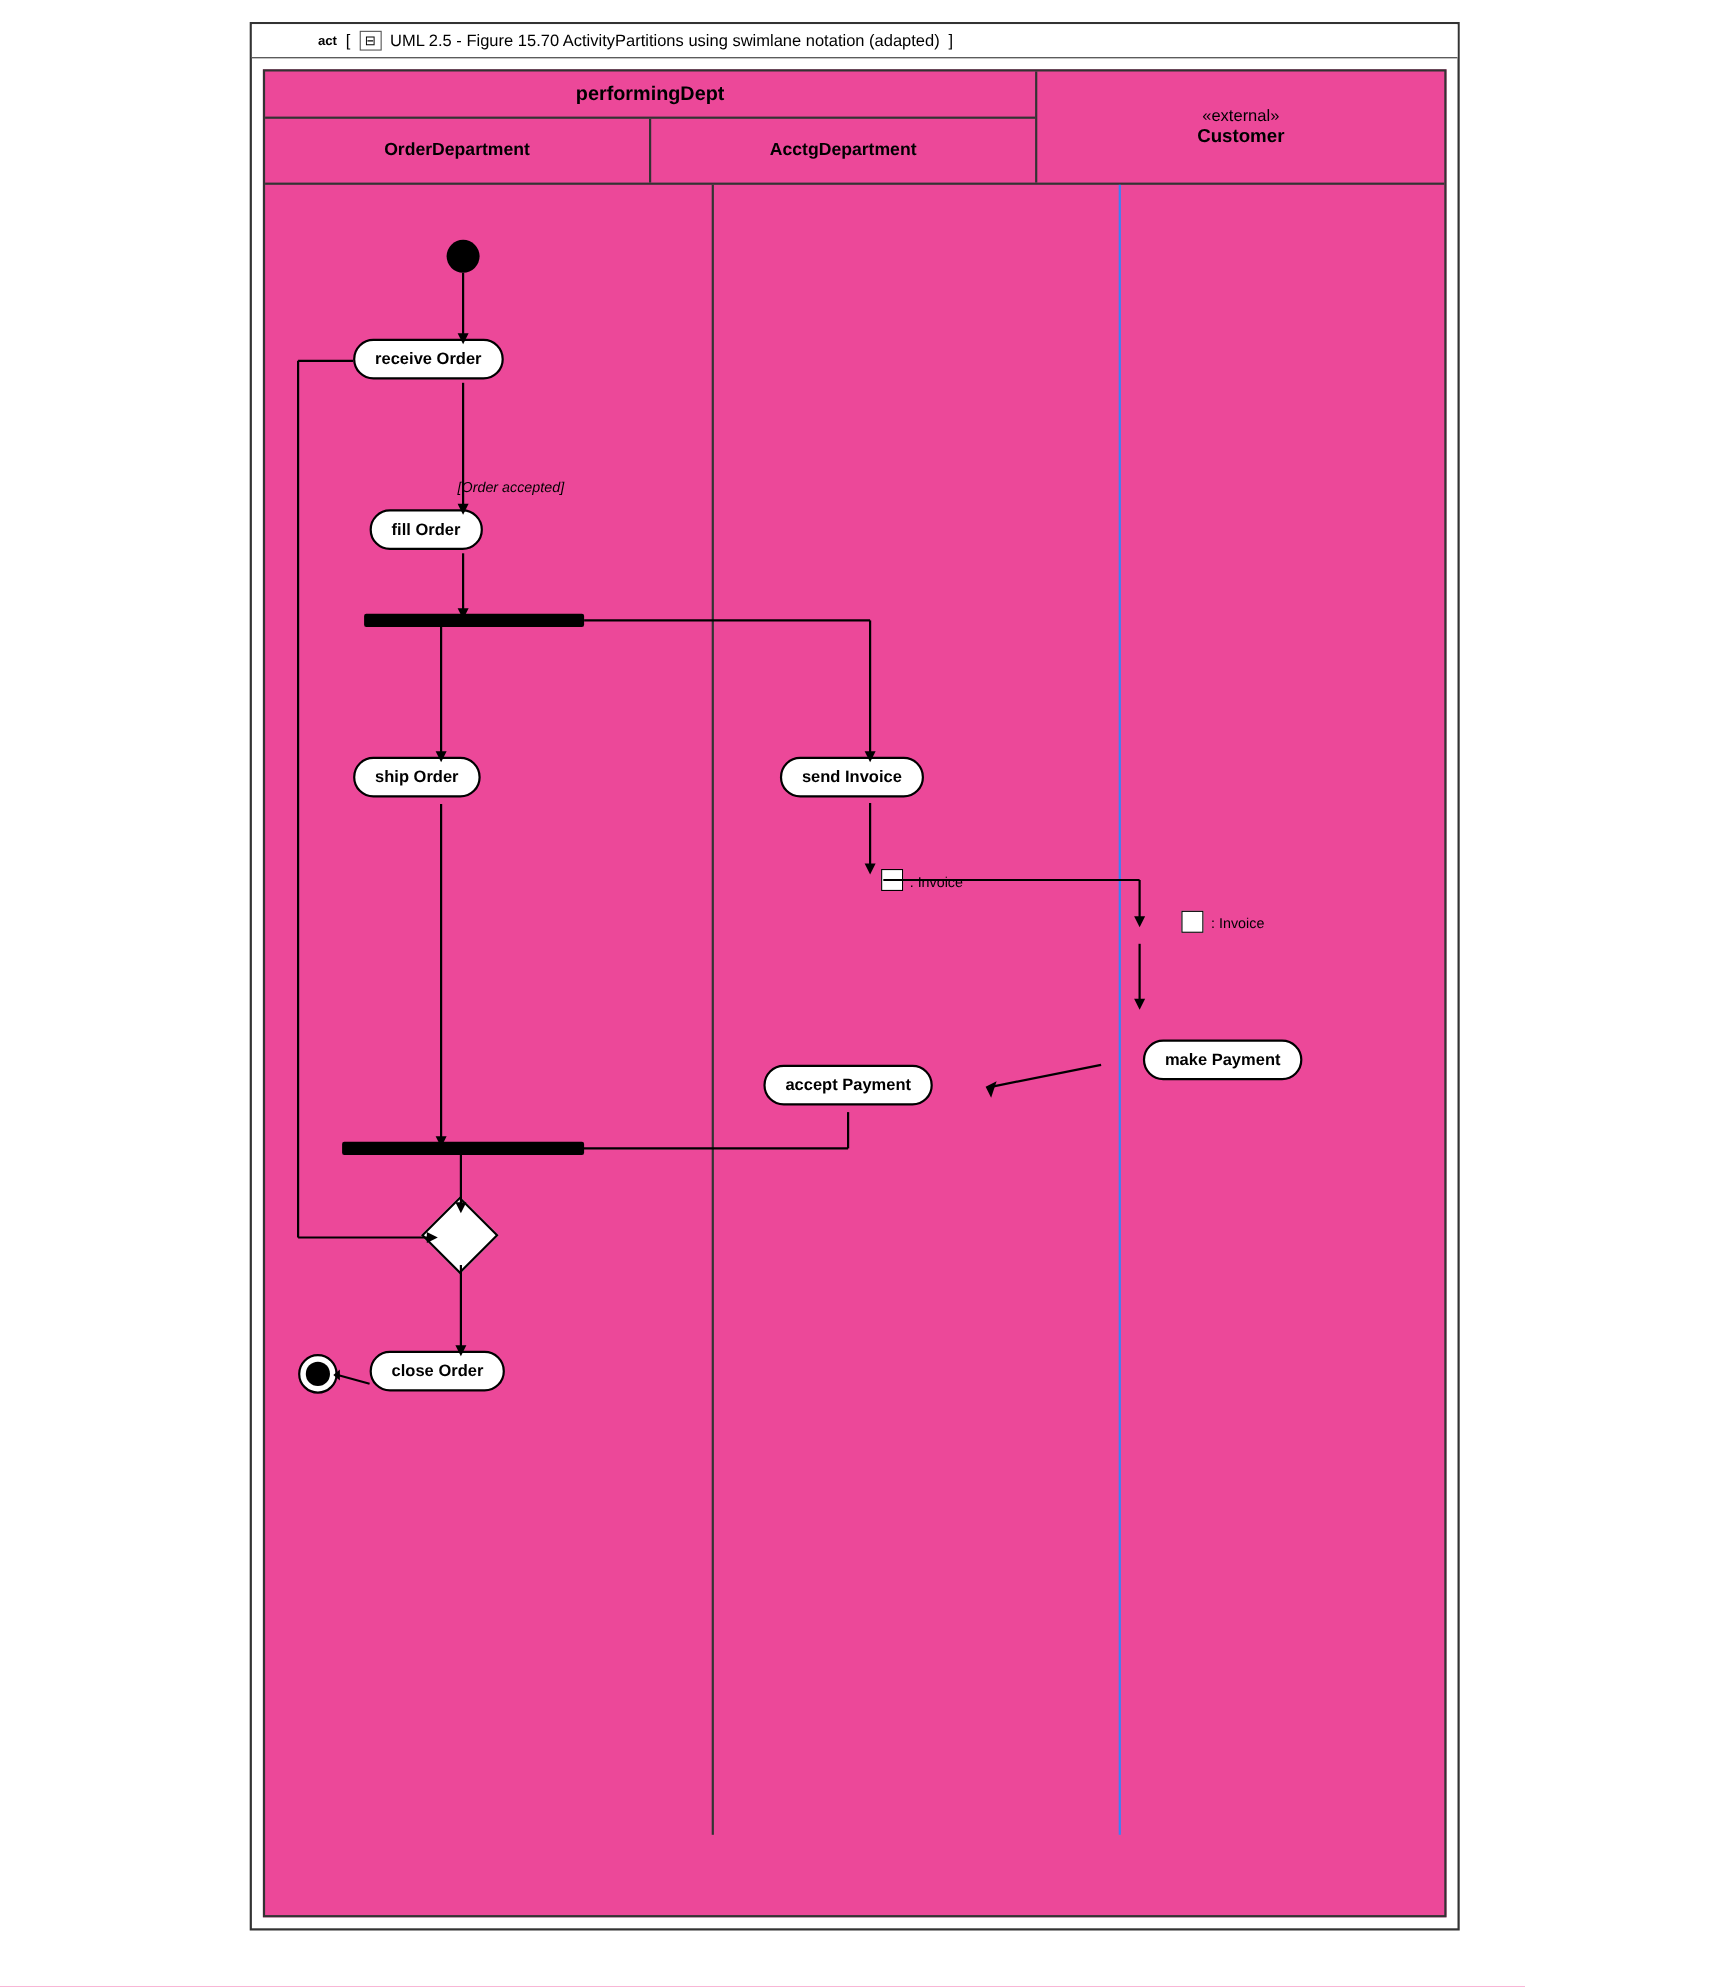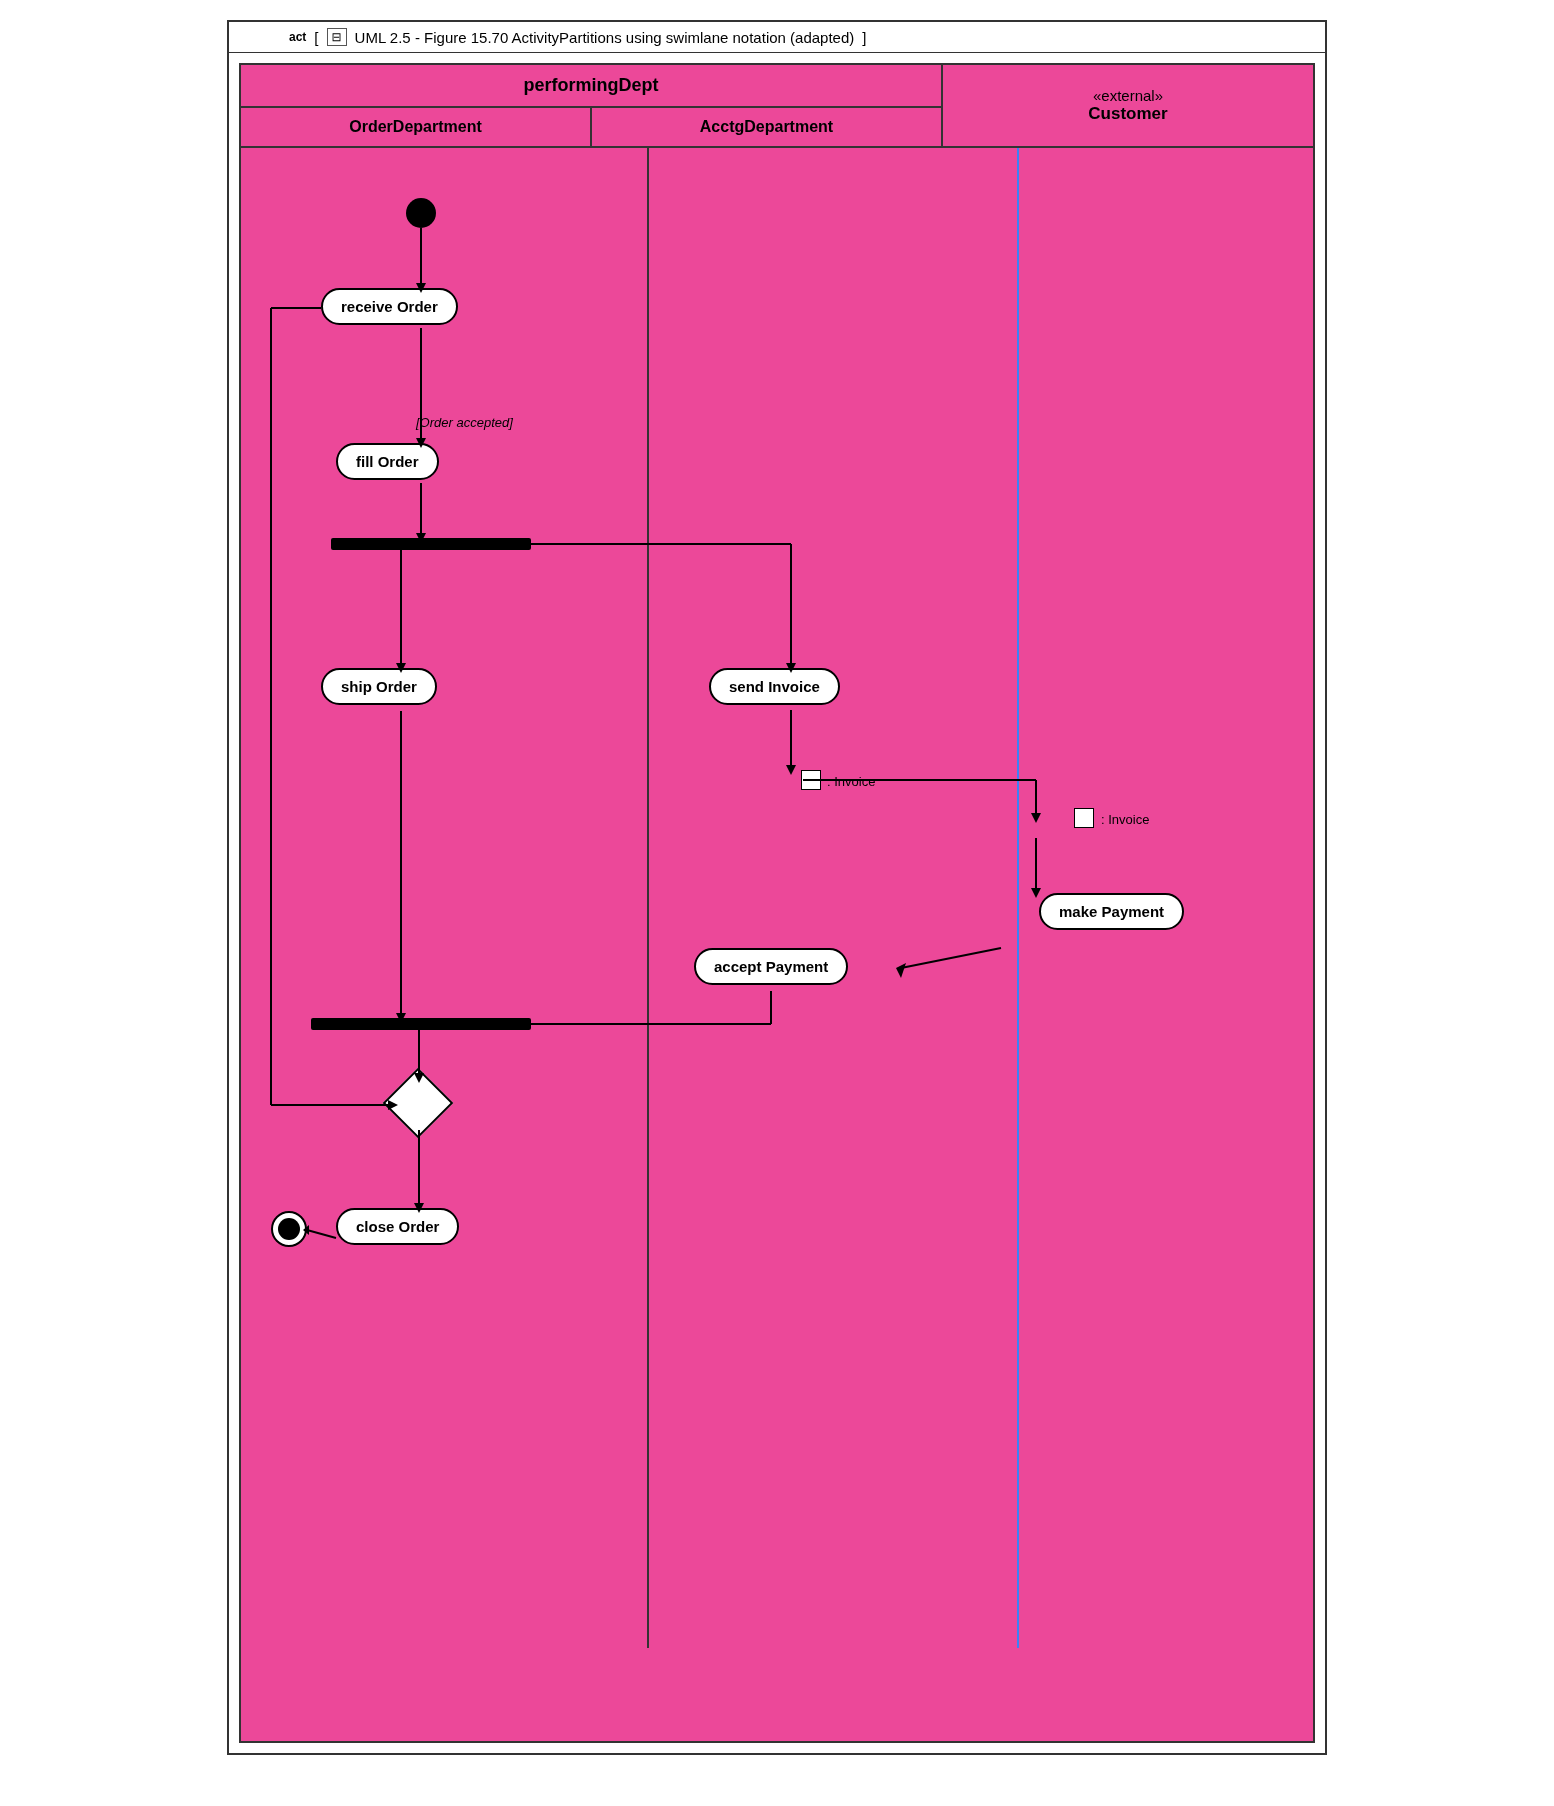--- a/index.html
+++ b/index.html
@@ -74,21 +74,21 @@
       border-bottom: 2px solid #333;
     }
 
     .sub-lanes {
       display: flex;
     }
 
     .sub-lane {
       flex: 1;
       text-align: center;
-      padding: 10px;
+      padding: 20px;
       font-weight: bold;
       font-size: 16px;
       border-right: 2px solid #333;
     }
 
     .sub-lane:last-child {
       border-right: none;
     }
 
     .customer-area {
@@ -309,21 +309,21 @@
           <span>accept Payment</span>
         </div>
       </div>
 
       <div class="lane-customer">
 
         <div class="uml-node object-node" style="left: 55px; top: 660px;"></div>
 
         <div class="object-label" style="left: 82px; top: 664px;">: Invoice</div>
 
-        <div class="uml-node action-node" style="left: 20px; top: 745px;">
+        <div class="uml-node action-node" style="left: 20px; top: 777px;">
           <span>make Payment</span>
         </div>
       </div>
 
       <svg class="svg-overlay">
 
         <line x1="180" y1="80" x2="180" y2="140" stroke="#000" stroke-width="2"></line>
         <polygon points="175,135 185,135 180,145" fill="#000"></polygon>
 
         <line x1="180" y1="180" x2="180" y2="295" stroke="#000" stroke-width="2"></line>

